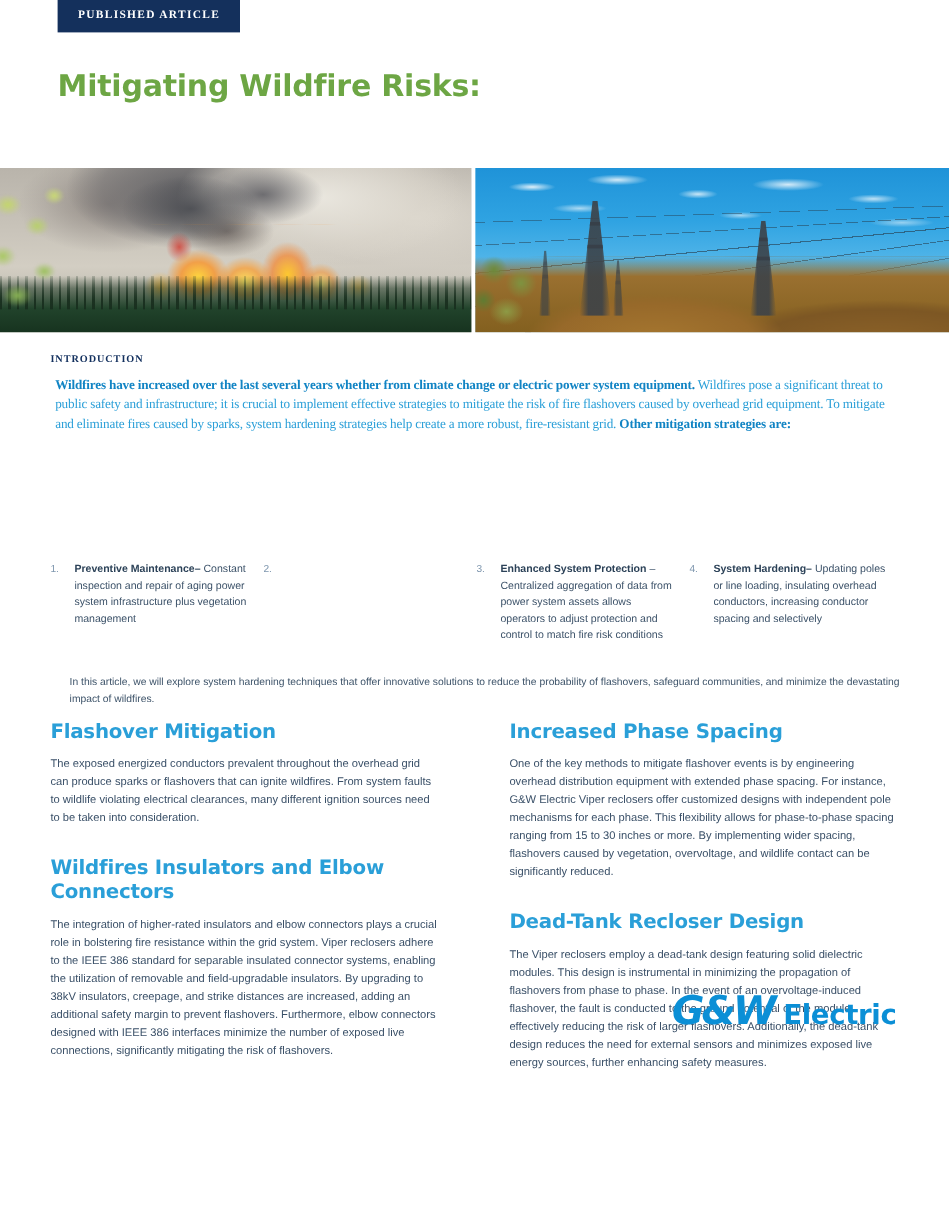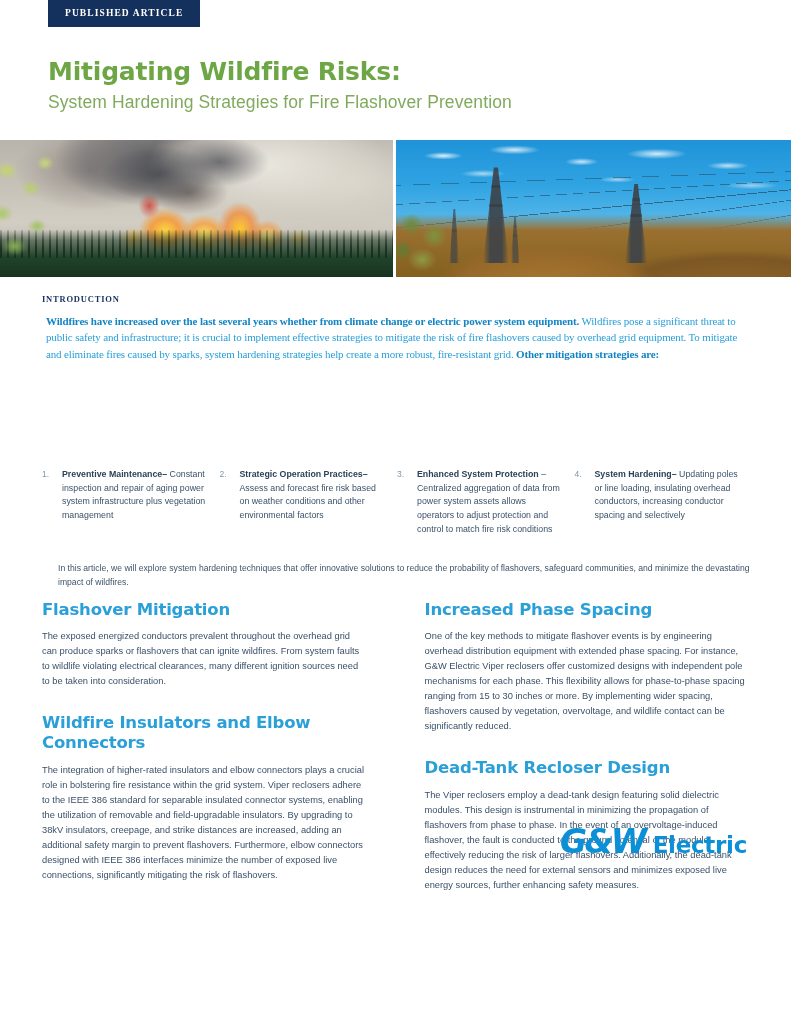--- a/index.html
+++ b/index.html
@@ -327,21 +327,20 @@
 </style>
 </head>
 <body>
 
 <div class="page">
 
   <div class="badge">PUBLISHED ARTICLE</div>
 
   <div class="title-block">
     <h1 class="title-main">Mitigating Wildfire Risks:</h1>
-    <h2 class="title-sub">System Hardening Strategies for Fire Flashover Prevention</h2>
   </div>
 
   <div class="hero">
     <div class="hero-img hero-left">
       <div class="fire-sky"></div>
       <div class="fire-smoke-dark"></div>
       <div class="fire-flames"></div>
       <div class="fire-trees"></div>
       <div class="fire-foliage"></div>
     </div>
@@ -364,42 +363,41 @@
     <p class="intro-body"><b>Wildfires have increased over the last several years whether from climate change or electric power system equipment.</b><span> Wildfires pose a significant threat to public safety and infrastructure; it is crucial to implement effective strategies to mitigate the risk of fire flashovers caused by overhead grid equipment. To mitigate and eliminate fires caused by sparks, system hardening strategies help create a more robust, fire-resistant grid. </span><b>Other mitigation strategies are:</b></p>
   </div>
 
   <div class="strategies">
     <div class="strategy">
       <div class="strategy-num">1.</div>
       <div class="strategy-text"><b>Preventive Maintenance–</b><span> Constant inspection and repair of aging power system infrastructure plus vegetation management</span></div>
     </div>
     <div class="strategy">
       <div class="strategy-num">2.</div>
-      <div class="strategy-text"><b>Strategic Operation Practices–</b><span> Assess and forecast fire risk based on weather conditions and other environmental factors</span></div>
     </div>
     <div class="strategy">
       <div class="strategy-num">3.</div>
       <div class="strategy-text"><b>Enhanced System Protection</b><span> – Centralized aggregation of data from power system assets allows operators to adjust protection and control to match fire risk conditions</span></div>
     </div>
     <div class="strategy">
       <div class="strategy-num">4.</div>
       <div class="strategy-text"><b>System Hardening–</b><span> Updating poles or line loading, insulating overhead conductors, increasing conductor spacing and selectively</span></div>
     </div>
   </div>
 
   <div class="leadin">In this article, we will explore system hardening techniques that offer innovative solutions to reduce the probability of flashovers, safeguard communities, and minimize the devastating impact of wildfires.</div>
 
   <div class="columns">
     <div class="col">
       <div class="sec-block">
         <h3 class="sec-head">Flashover Mitigation</h3>
         <p class="sec-body">The exposed energized conductors prevalent throughout the overhead grid can produce sparks or flashovers that can ignite wildfires. From system faults to wildlife violating electrical clearances, many different ignition sources need to be taken into consideration.</p>
       </div>
       <div class="sec-block">
-        <h3 class="sec-head">Wildfire Insulators and Elbow Connectors</h3>
+        <h3 class="sec-head">Wildfires Insulators and Elbow Connectors</h3>
         <p class="sec-body">The integration of higher-rated insulators and elbow connectors plays a crucial role in bolstering fire resistance within the grid system. Viper reclosers adhere to the IEEE 386 standard for separable insulated connector systems, enabling the utilization of removable and field-upgradable insulators. By upgrading to 38kV insulators, creepage, and strike distances are increased, adding an additional safety margin to prevent flashovers. Furthermore, elbow connectors designed with IEEE 386 interfaces minimize the number of exposed live connections, significantly mitigating the risk of flashovers.</p>
       </div>
     </div>
     <div class="col">
       <div class="sec-block">
         <h3 class="sec-head">Increased Phase Spacing</h3>
         <p class="sec-body">One of the key methods to mitigate flashover events is by engineering overhead distribution equipment with extended phase spacing. For instance, G&amp;W Electric Viper reclosers offer customized designs with independent pole mechanisms for each phase. This flexibility allows for phase-to-phase spacing ranging from 15 to 30 inches or more. By implementing wider spacing, flashovers caused by vegetation, overvoltage, and wildlife contact can be significantly reduced.</p>
       </div>
       <div class="sec-block">
         <h3 class="sec-head">Dead-Tank Recloser Design</h3>

